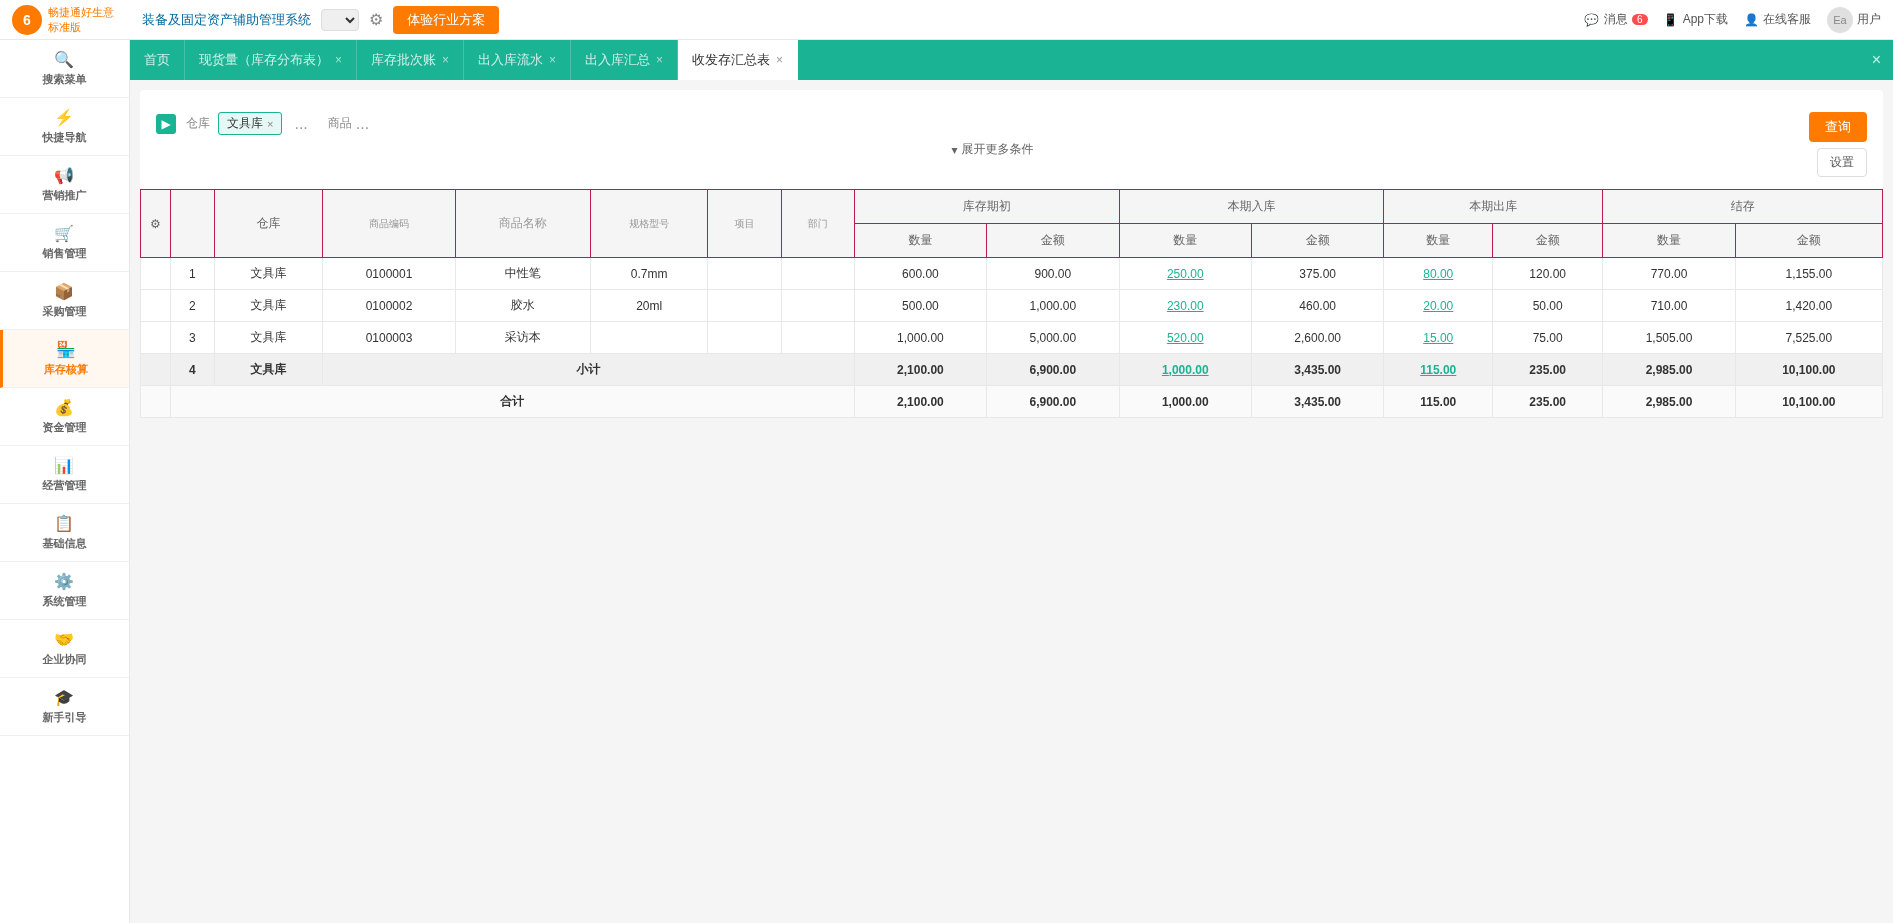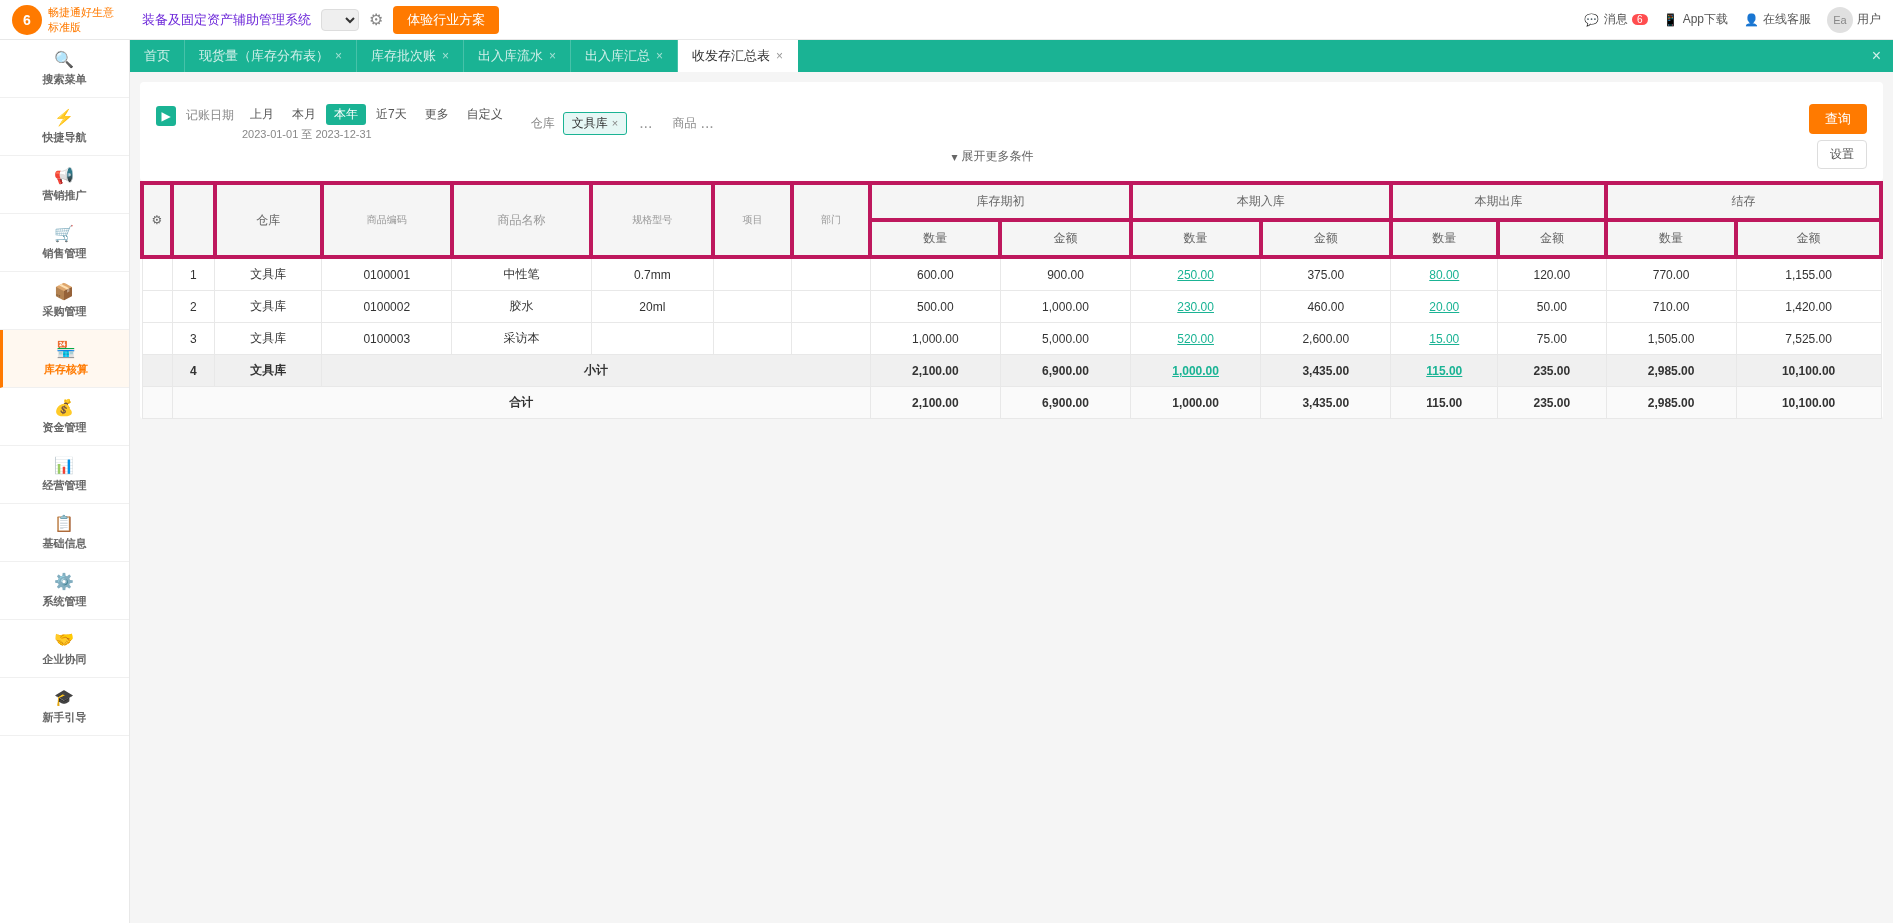--- a/index.html
+++ b/index.html
@@ -4,21 +4,21 @@
   <style>
     * { box-sizing: border-box; margin: 0; padding: 0; }
     body { font-family: 'Microsoft YaHei', Arial, sans-serif; font-size: 12px; background: #f0f2f5; color: #333; overflow: hidden; }
 
     
     .app-container { display: flex; flex-direction: column; height: 923px; width: 1893px; }
     .top-bar { height: 40px; background: #fff; display: flex; align-items: center; padding: 0 12px; border-bottom: 1px solid #e8e8e8; flex-shrink: 0; }
     .main-area { display: flex; flex: 1; overflow: hidden; }
     .sidebar { width: 130px; background: #fff; border-right: 1px solid #e8e8e8; display: flex; flex-direction: column; flex-shrink: 0; }
     .content-area { flex: 1; display: flex; flex-direction: column; overflow: hidden; }
-    .tab-bar { height: 32px; background: #1ab394; display: flex; align-items: center; padding: 0 0; flex-shrink: 0; }
+    .tab-bar { height: 40px; background: #1ab394; display: flex; align-items: center; padding: 0 0; flex-shrink: 0; }
     .page-content { flex: 1; background: #f5f5f5; overflow-y: auto; padding: 0; }
     .logo-area { display: flex; align-items: center; gap: 6px; width: 130px; }
     .logo-icon { width: 30px; height: 30px; background: #ff7a00; border-radius: 50%; display: flex; align-items: center; justify-content: center; color: #fff; font-weight: bold; font-size: 14px; flex-shrink: 0; }
     .logo-text { font-size: 11px; color: #ff7a00; line-height: 1.3; }
     .trial-btn { background: #ff7a00; color: #fff; border: none; border-radius: 4px; padding: 5px 14px; font-size: 13px; cursor: pointer; }
     .top-bar-right { display: flex; align-items: center; gap: 16px; }
     .top-right-item { display: flex; align-items: center; gap: 4px; cursor: pointer; color: #555; font-size: 12px; }
     .badge { background: #ff4d4f; color: #fff; border-radius: 10px; padding: 0 5px; font-size: 10px; min-width: 16px; text-align: center; }
     .avatar { width: 26px; height: 26px; background: #e0e0e0; border-radius: 50%; display: flex; align-items: center; justify-content: center; font-size: 11px; color: #888; }
     .sidebar-item { display: flex; flex-direction: column; align-items: center; justify-content: center; padding: 10px 4px; cursor: pointer; border-bottom: 1px solid #f0f0f0; transition: background 0.2s; gap: 3px; }
@@ -39,21 +39,21 @@
     .toolbar-btn { display: flex; align-items: center; gap: 4px; padding: 4px 10px; border: 1px solid #ddd; border-radius: 4px; cursor: pointer; font-size: 12px; color: #555; background: #fff; }
     .refresh-btn { border: none; background: none; cursor: pointer; color: #555; font-size: 12px; }
     .date-btn { padding: 2px 8px; border-radius: 3px; cursor: pointer; font-size: 12px; color: #555; border: none; background: none; }
     .date-btn.active { background: #1ab394; color: #fff; border-radius: 3px; }
     .date-range { font-size: 11px; color: #888; margin-top: 2px; }
     .warehouse-tag { display: flex; align-items: center; gap: 4px; background: #e6f7f5; border: 1px solid #1ab394; border-radius: 3px; padding: 2px 8px; font-size: 12px; color: #333; }
     .warehouse-tag .remove { cursor: pointer; color: #888; font-size: 11px; }
     .dots-btn { color: #999; cursor: pointer; font-size: 16px; margin-left: 4px; }
     .expand-btn { display: flex; align-items: center; gap: 4px; color: #666; cursor: pointer; font-size: 12px; border: none; background: none; }
     .data-table { width: 100%; border-collapse: collapse; font-size: 12px; }
-    .data-table th { background: #f5f5f5; padding: 8px 6px; text-align: center; border: 4px solid #be185d; color: #666; font-weight: normal; white-space: nowrap; }
+    .data-table th { background: #f5f5f5; padding: 8px 6px; text-align: center; border: 1px solid #be185d; color: #666; font-weight: normal; white-space: nowrap; }
     .data-table td { padding: 7px 6px; text-align: center; border: 1px solid #e8e8e8; color: #333; white-space: nowrap; }
     .data-table .subtotal td { background: #f0f0f0; font-weight: bold; }
     .data-table .subtotal td:nth-child(3) { color: #333; }
     .link-text { color: #1ab394; text-decoration: underline; cursor: pointer; }
     .query-btn { background: #ff7a00; color: #fff; border: none; border-radius: 4px; padding: 6px 16px; font-size: 13px; cursor: pointer; }
     .setting-btn { background: #fff; color: #555; border: 1px solid #ddd; border-radius: 4px; padding: 5px 12px; font-size: 12px; cursor: pointer; }
 
     .table-section { margin: 0 10px 10px; background: #fff; border-radius: 4px; }
   </style>
 </head>
@@ -65,21 +65,21 @@
     <div class="logo-area">
       <div class="logo-icon">
         <span>6</span>
       </div>
       <div class="logo-text">
         <div>畅捷通好生意</div>
         <div>标准版</div>
       </div>
     </div>
     <div style="flex:1; display:flex; align-items:center; gap:10px;">
-      <span style="font-size:13px; color:#6d28d9;text-align:center;">装备及固定资产辅助管理系统</span>
+      <span style="font-size:13px; color:#0369a1;text-align:center;">装备及固定资产辅助管理系统</span>
       <select style="border:1px solid #ddd; border-radius:4px; padding:2px 8px; font-size:12px; color:#333;">
         <option></option>
       </select>
       <span style="color:#888; cursor:pointer; font-size:16px;">⚙</span>
       <button class="trial-btn">体验行业方案</button>
     </div>
     <div class="top-bar-right">
       <div class="top-right-item">
         <span>💬</span>
         <span>消息</span>
@@ -187,34 +187,20 @@
 
       <div class="page-content">
 
         <div style="background:#fff; margin:10px 10px 0; border-radius:4px; padding:12px 16px; position:relative;">
 
           <div style="display:flex; align-items:flex-start; gap:10px; margin-top:10px;">
             <div style="width:20px; height:20px; background:#1ab394; color:#fff; display:flex; align-items:center; justify-content:center; border-radius:3px; cursor:pointer; flex-shrink:0; margin-top:2px;">▶</div>
             <div style="flex:1;">
               <div style="display:flex; align-items:center; gap:20px;">
 
-                <div style="display:flex; align-items:flex-start; gap:8px;">
-                  <span style="color:#888; font-size:12px; margin-top:3px;">记账日期</span>
-                  <div>
-                    <div style="display:flex; align-items:center; gap:2px;">
-                      <button class="date-btn">上月</button>
-                      <button class="date-btn">本月</button>
-                      <button class="date-btn active">本年</button>
-                      <button class="date-btn">近7天</button>
-                      <button class="date-btn">更多</button>
-                      <button class="date-btn">自定义</button>
-                    </div>
-                    <div class="date-range">2023-01-01 至 2023-12-31</div>
-                  </div>
-                </div>
 
                 <div style="display:flex; align-items:center; gap:8px;">
                   <span style="color:#888; font-size:12px;">仓库</span>
                   <div class="warehouse-tag">
                     <span>文具库</span>
                     <span class="remove">×</span>
                   </div>
                   <span class="dots-btn">...</span>
                 </div>
 

